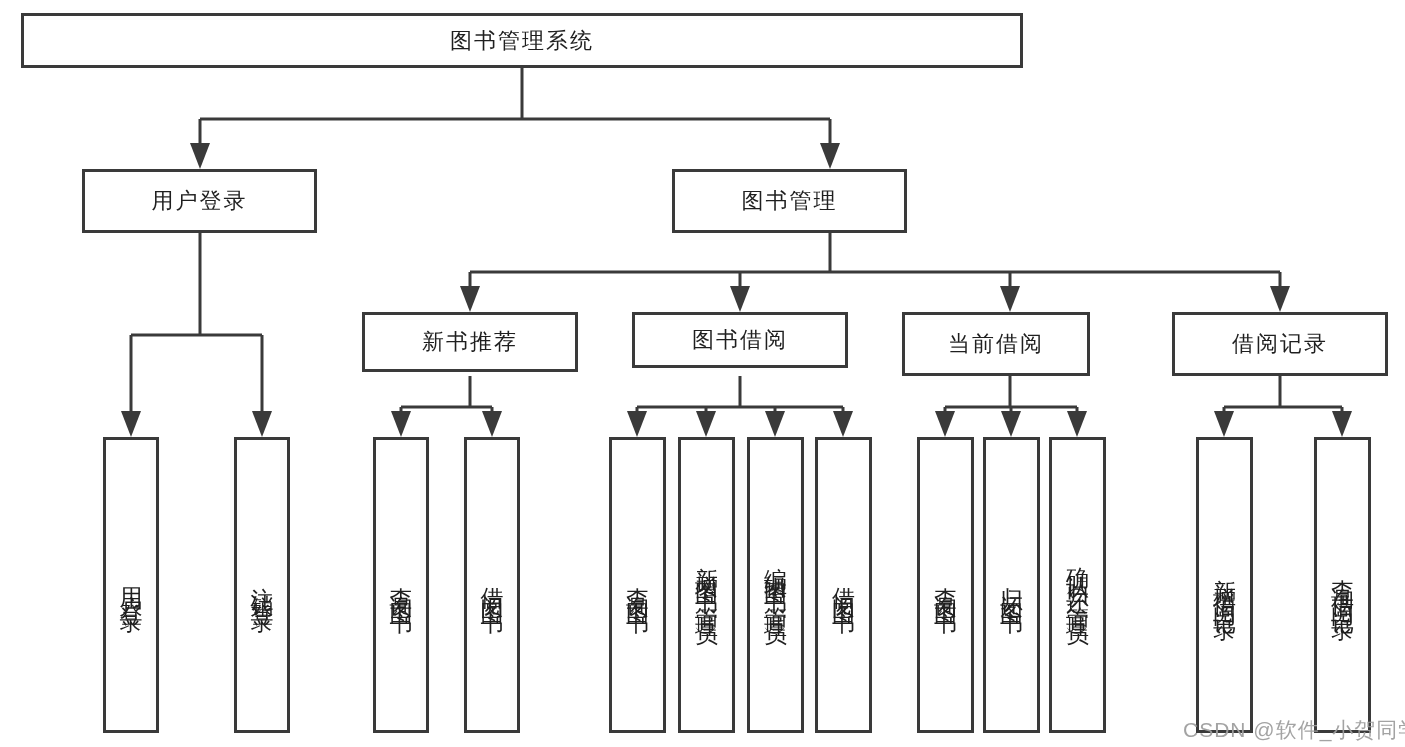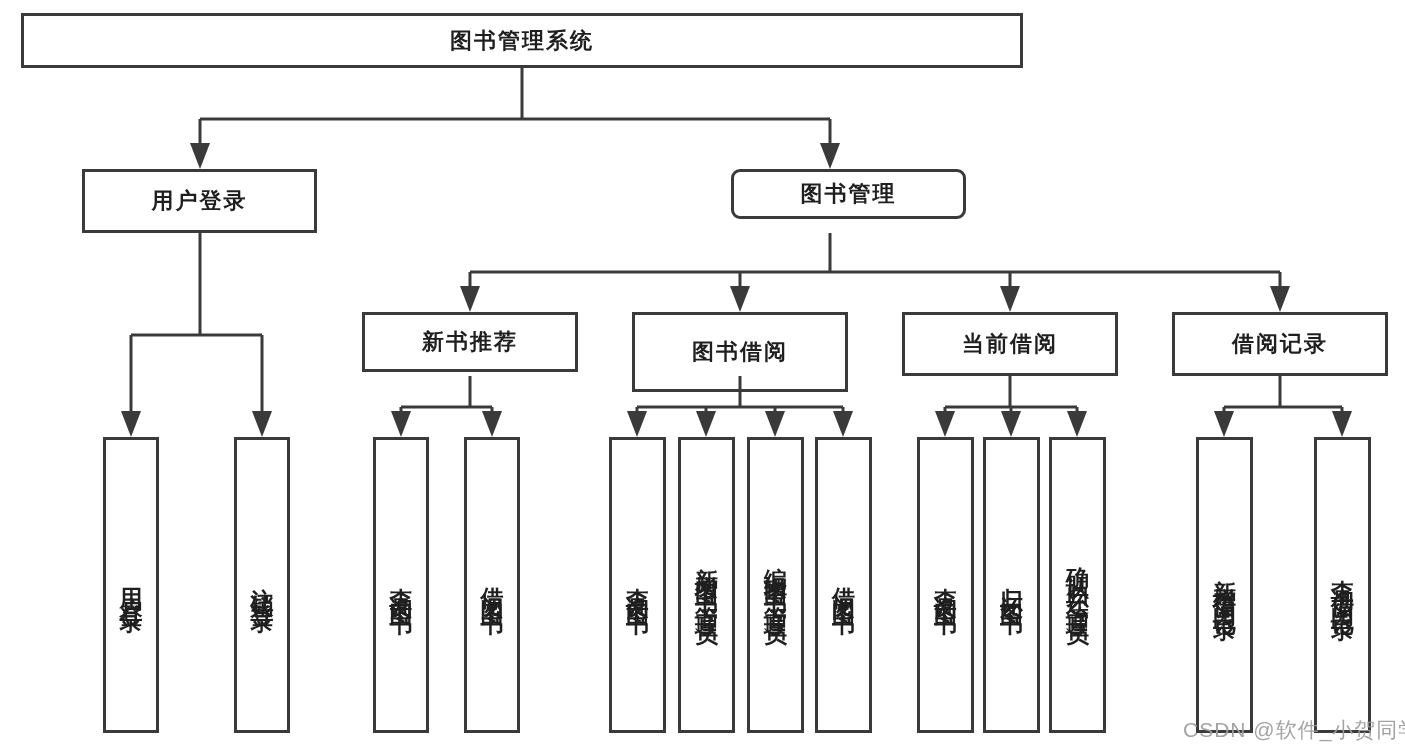--- a/index.html
+++ b/index.html
@@ -7,21 +7,21 @@
     position:relative;
     width:1405px;height:747px;
     background:#ffffff;
     font-family:"Liberation Sans","DejaVu Sans",sans-serif;
     overflow:hidden;
   }
   .wires{position:absolute;left:0;top:0;z-index:3;pointer-events:none;}
   .node{
     position:absolute;box-sizing:border-box;z-index:2;
     border:3px solid #3a3a3a;background:#ffffff;color:#1f1f1f;
-    display:flex;align-items:center;justify-content:center;font-weight:bold;
+    display:flex;align-items:center;justify-content:center;
   }
   .node.h span{font-size:22px;letter-spacing:2px;white-space:nowrap;}
   .node.v span{
     writing-mode:vertical-rl;text-orientation:mixed;
     font-size:23px;letter-spacing:8px;line-height:1;white-space:nowrap;
   }
   .watermark{
     position:absolute;z-index:5;
     font-size:21px;letter-spacing:1px;color:rgba(158,158,158,0.95);
     white-space:nowrap;
@@ -65,31 +65,31 @@
     </g>
   </svg>
 
   <div class="node h" style="left:21px;top:13px;width:1002px;height:55px;">
     <span>图书管理系统</span>
   </div>
 
   <div class="node h" style="left:82px;top:169px;width:235px;height:64px;">
     <span>用户登录</span>
   </div>
-  <div class="node h" style="left:731px;top:169px;width:235px;height:50px;border-radius:9px;">
+  <div class="node h" style="left:672px;top:169px;width:235px;height:64px;">
     <span>图书管理</span>
   </div>
 
   <div class="node h" style="left:362px;top:312px;width:216px;height:60px;">
     <span>新书推荐</span>
   </div>
-  <div class="node h" style="left:632px;top:312px;width:216px;height:80px;">
+  <div class="node h" style="left:632px;top:312px;width:216px;height:56px;">
     <span>图书借阅</span>
   </div>
-  <div class="node h" style="left:902px;top:312px;width:216px;height:64px;">
+  <div class="node h" style="left:902px;top:312px;width:188px;height:64px;">
     <span>当前借阅</span>
   </div>
   <div class="node h" style="left:1172px;top:312px;width:216px;height:64px;">
     <span>借阅记录</span>
   </div>
 
   <div class="node v" style="left:103px;top:437px;width:56px;height:296px;">
     <span>用户登录</span>
   </div>
   <div class="node v" style="left:234px;top:437px;width:56px;height:296px;">

